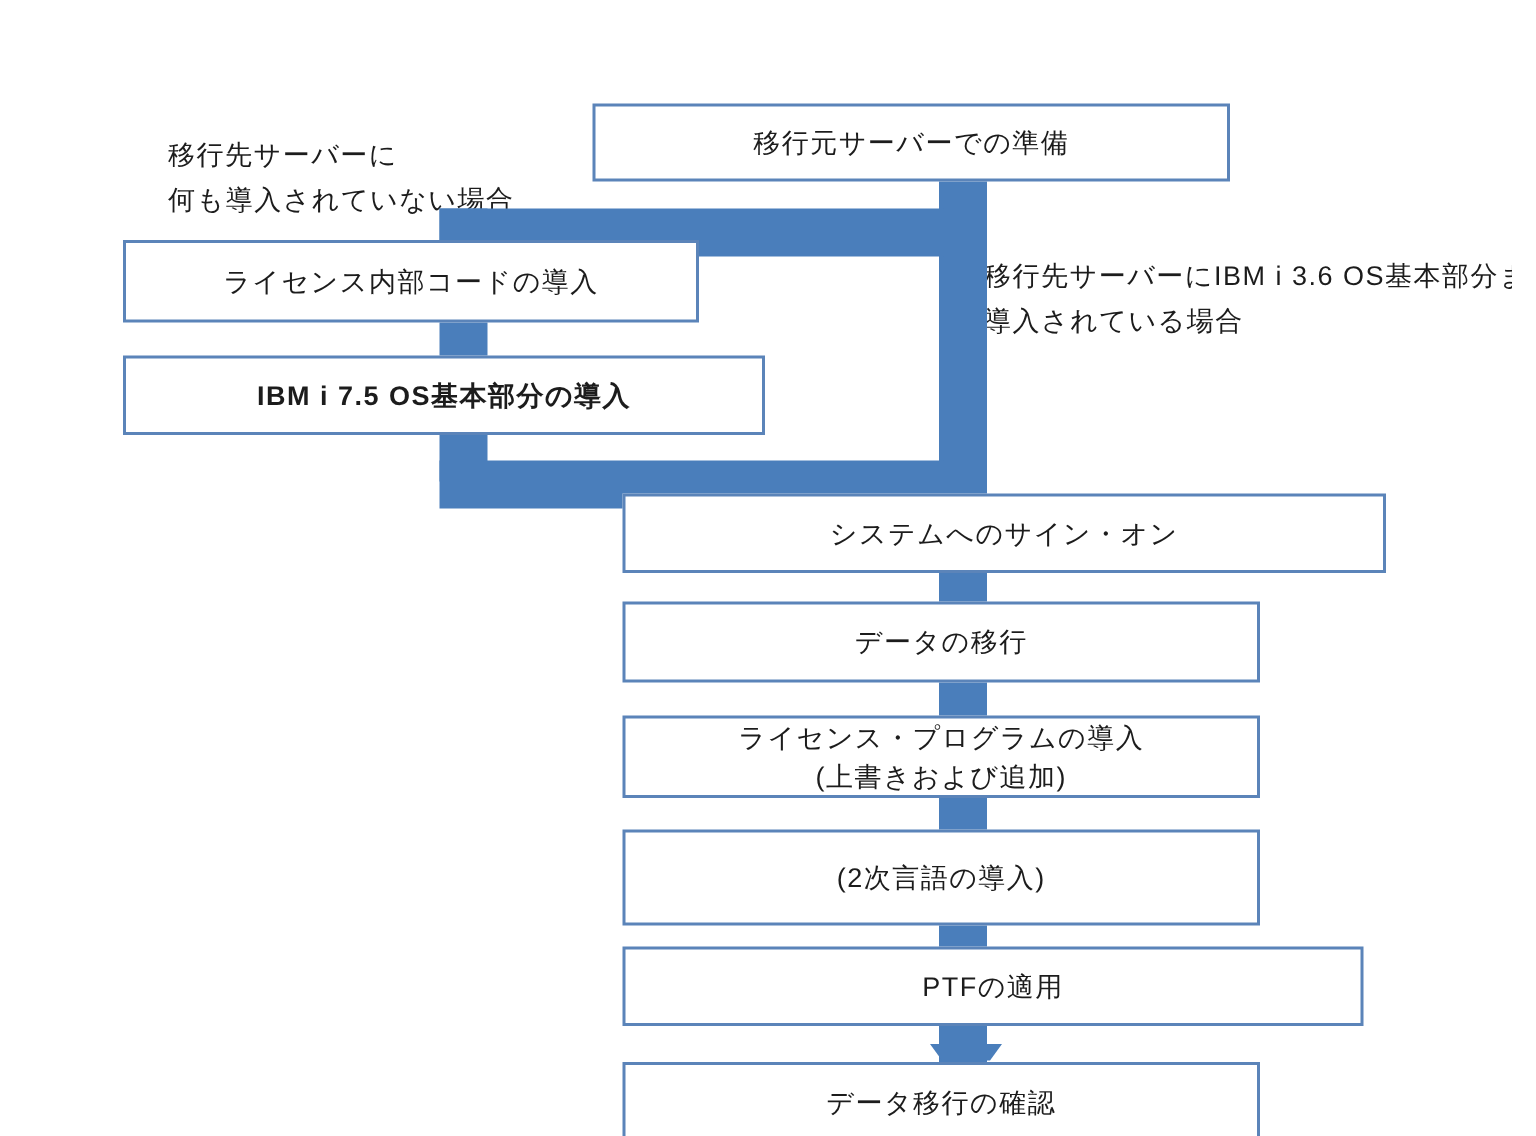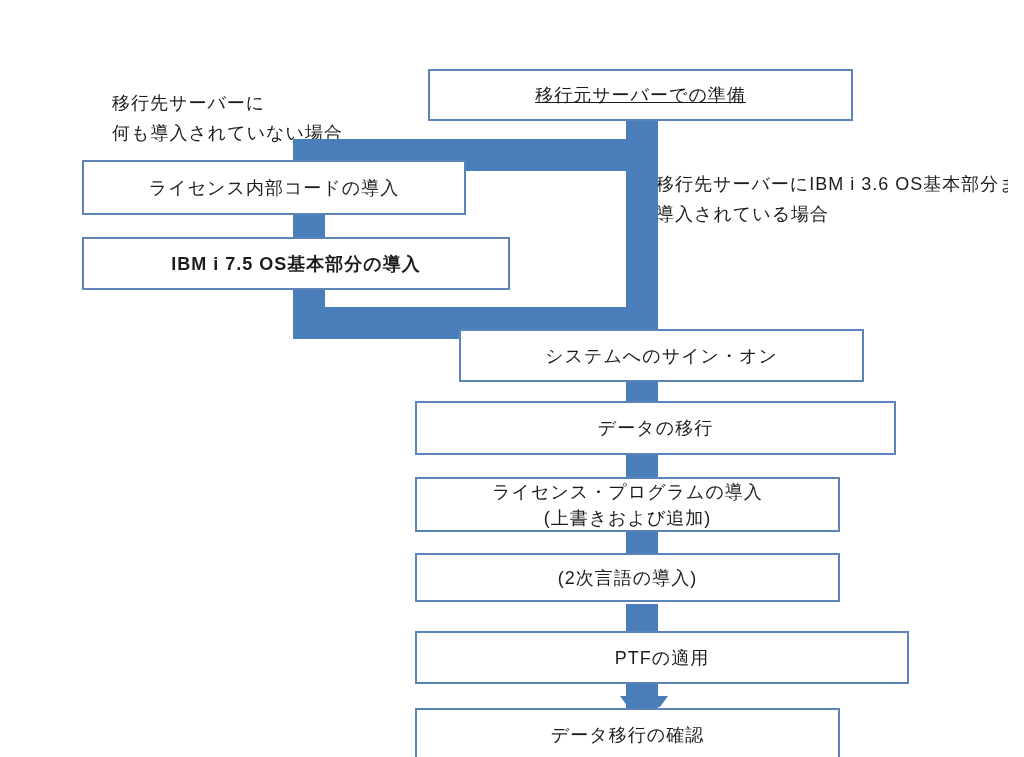--- a/index.html
+++ b/index.html
@@ -45,25 +45,25 @@
   .hline{height:3px;}
   .arrowhead{
     position:absolute;
     width:0;height:0;
     border-left:8px solid transparent;
     border-right:8px solid transparent;
     border-top:11px solid var(--line-blue);
   }
 
   
-  .box-preparation   {left:396px;top:37px; width:425px;height:52px;text-decoration:underline;}
-  .box-signon        {left:383px;top:297px;width:405px;height:53px;margin-left:44px;}
-  .box-data-migration{left:383px;top:369px;width:481px;height:54px;}
+  .box-preparation   {left:363px;top:37px; width:425px;height:52px;}
+  .box-signon        {left:383px;top:297px;width:509px;height:53px;}
+  .box-data-migration{left:383px;top:369px;width:425px;height:54px;}
   .box-lic-programs  {left:383px;top:445px;width:425px;height:55px;}
-  .box-secondary-lang{left:383px;top:521px;width:425px;height:49px;}
+  .box-secondary-lang{left:383px;top:521px;width:425px;height:64px;}
   .box-ptf           {left:383px;top:599px;width:494px;height:53px;}
   .box-confirm       {left:383px;top:676px;width:425px;height:53px;}
 
   
   .box-lic-code {left:50px;top:128px;width:384px;height:55px;}
   .box-os-base  {left:50px;top:205px;width:428px;height:53px;font-weight:bold;}
 
   
   .annotation-left {left:64px;top:40px;}
   .annotation-right{left:608px;top:121px;}

